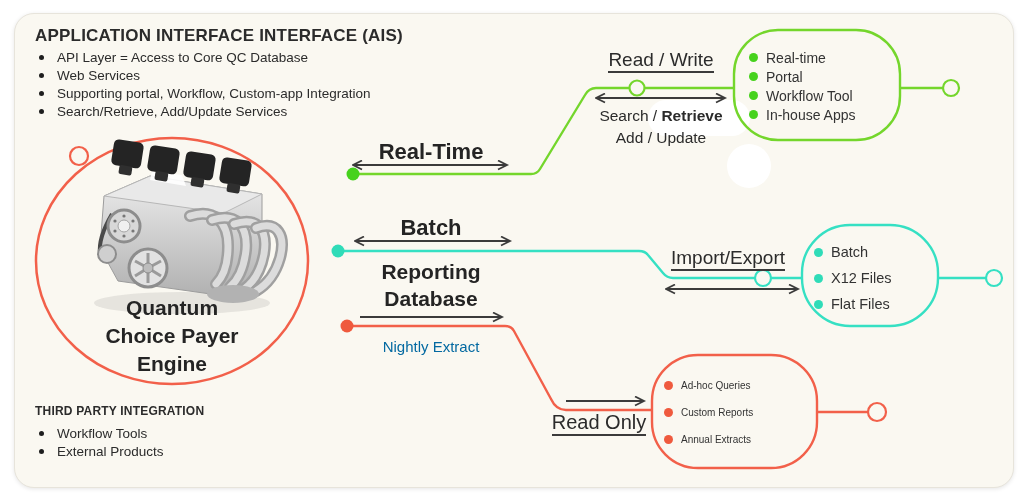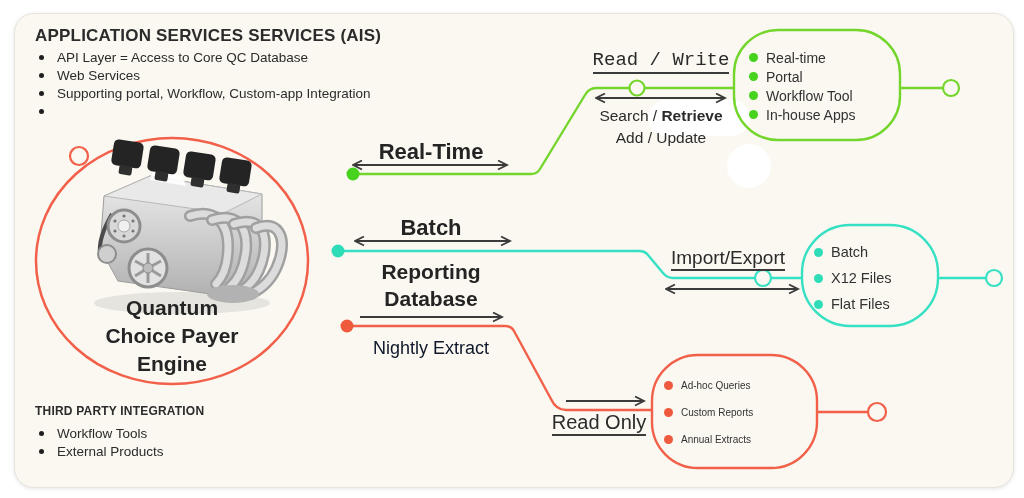--- a/index.html
+++ b/index.html
@@ -13,21 +13,21 @@
   .title{font-size:17px;font-weight:700;letter-spacing:.2px;color:#2b2b2b;}
   .blist{list-style:none;margin:0;padding:0;font-size:13.5px;line-height:18px;color:#2b2b2b;}
   .blist li{position:relative;padding-left:22px;}
   .blist li .bdot{position:absolute;left:4px;top:6px;width:5px;height:5px;border-radius:50%;background:#1e1e1e;}
   .channel{font-size:22px;font-weight:700;color:#242424;}
   .channel2{font-size:21px;font-weight:700;line-height:27px;color:#242424;}
   .oplabel{font-size:19px;font-weight:500;color:#2b2b2b;}
   .oplabel .ul{border-bottom:2px solid #3b3b3b;padding-bottom:1px;}
   .opsub{font-size:15.5px;color:#2b2b2b;}
   .opsub .semib{font-weight:700;text-align:center;}
-  .sub{font-size:18px;font-weight:500;color:#0f172a;}
+  .sub{font-size:15px;font-weight:500;color:#0369a1;}
   .enginelabel{font-size:21px;font-weight:700;line-height:28px;color:#242424;}
   .sect{font-size:12px;font-weight:700;color:#2b2b2b;letter-spacing:.2px;}
   .bubblelist{list-style:none;margin:0;padding:0;font-weight:500;color:#333;}
   .bubblelist li{display:flex;align-items:center;}
   .bubblelist .dot{width:9px;height:9px;border-radius:50%;margin-right:8px;flex:0 0 auto;}
   .g-list{font-size:14px;}   .g-list li{height:19px;}
   .t-list{font-size:14.5px;} .t-list li{height:26px;}
   .r-list{font-size:10px;} .r-list li{height:27px;}
   .g-list .dot{background:#46d21d;}
   .t-list .dot{background:#2fdcb8;}
@@ -146,42 +146,42 @@
     <g stroke="#3b3b3b" stroke-width="2" fill="none">
       <line x1="353" y1="165" x2="507" y2="165" marker-start="url(#ah-start)" marker-end="url(#ah-end)"></line>
       <line x1="596" y1="98" x2="725" y2="98" marker-start="url(#ah-start)" marker-end="url(#ah-end)"></line>
       <line x1="355" y1="241" x2="510" y2="241" marker-start="url(#ah-start)" marker-end="url(#ah-end)"></line>
       <line x1="666" y1="289" x2="798" y2="289" marker-start="url(#ah-start)" marker-end="url(#ah-end)"></line>
       <line x1="360" y1="317" x2="502" y2="317" marker-end="url(#ah-end)"></line>
       <line x1="566" y1="401" x2="644" y2="401" marker-end="url(#ah-end)"></line>
     </g>
   </svg>
 
-  <div class="abs title" style="left:35px;top:26px;">APPLICATION SERVICES SERVICES (AIS)</div>
+  <div class="abs title" style="left:35px;top:26px;">APPLICATION INTERFACE INTERFACE (AIS)</div>
   <ul class="abs blist" style="left:35px;top:49px;">
     <li><span class="bdot"></span><span>API Layer = Access to Core QC Database</span></li>
     <li><span class="bdot"></span><span>Web Services</span></li>
     <li><span class="bdot"></span><span>Supporting portal, Workflow, Custom-app Integration</span></li>
-    <li><span class="bdot"></span></li>
+    <li><span class="bdot"></span><span>Search/Retrieve, Add/Update Services</span></li>
   </ul>
 
   <div class="abs center enginelabel" style="left:82px;top:294px;width:180px;">
     <div>Quantum</div>
     <div>Choice Payer</div>
     <div>Engine</div>
   </div>
 
   <div class="abs sect" style="left:35px;top:404px;">THIRD PARTY INTEGRATION</div>
   <ul class="abs blist" style="left:35px;top:425px;">
     <li><span class="bdot"></span><span>Workflow Tools</span></li>
     <li><span class="bdot"></span><span>External Products</span></li>
   </ul>
 
   <div class="abs center channel" style="left:352px;top:139px;width:158px;">Real-Time</div>
-  <div class="abs center oplabel" style="left:581px;top:49px;width:160px;font-family:Liberation Mono, monospace;"><span class="ul">Read / Write</span></div>
+  <div class="abs center oplabel" style="left:581px;top:49px;width:160px;"><span class="ul">Read / Write</span></div>
   <div class="abs center opsub" style="left:576px;top:107px;width:170px;"><span>Search / </span><span class="semib">Retrieve</span></div>
   <div class="abs center opsub" style="left:576px;top:129px;width:170px;">Add / Update</div>
   <ul class="abs bubblelist g-list" style="left:749px;top:48px;">
     <li>
         <span class="dot"></span>
         <span>Real-time</span>
       </li>
     <li>
         <span class="dot"></span>
         <span>Portal</span>

